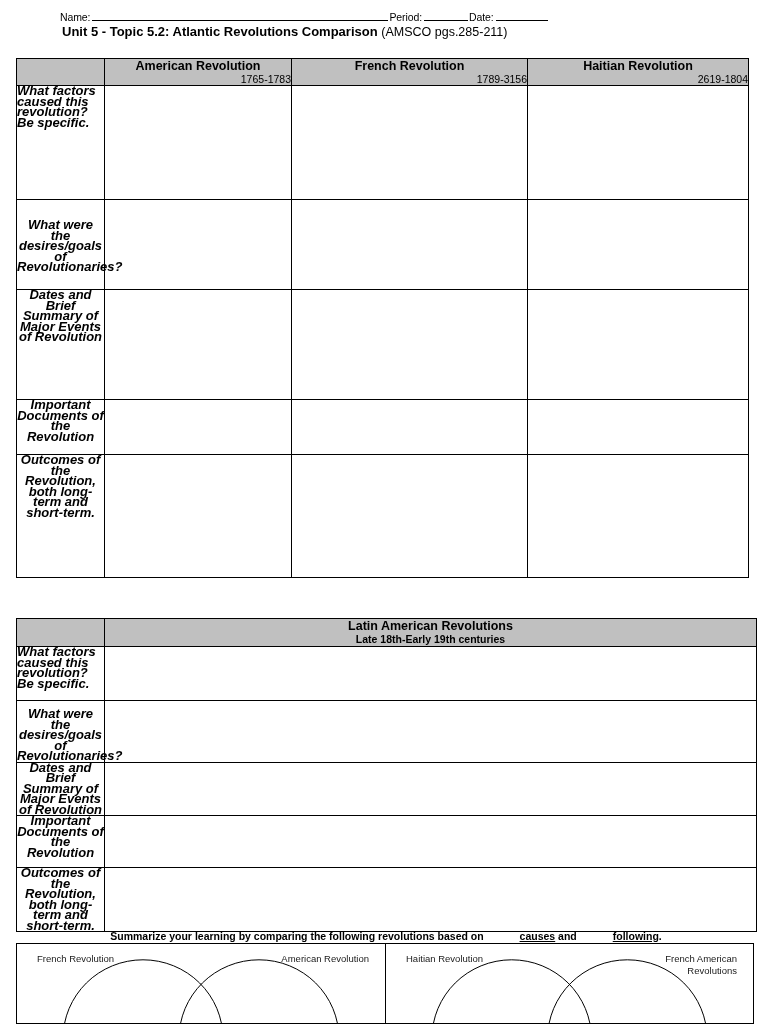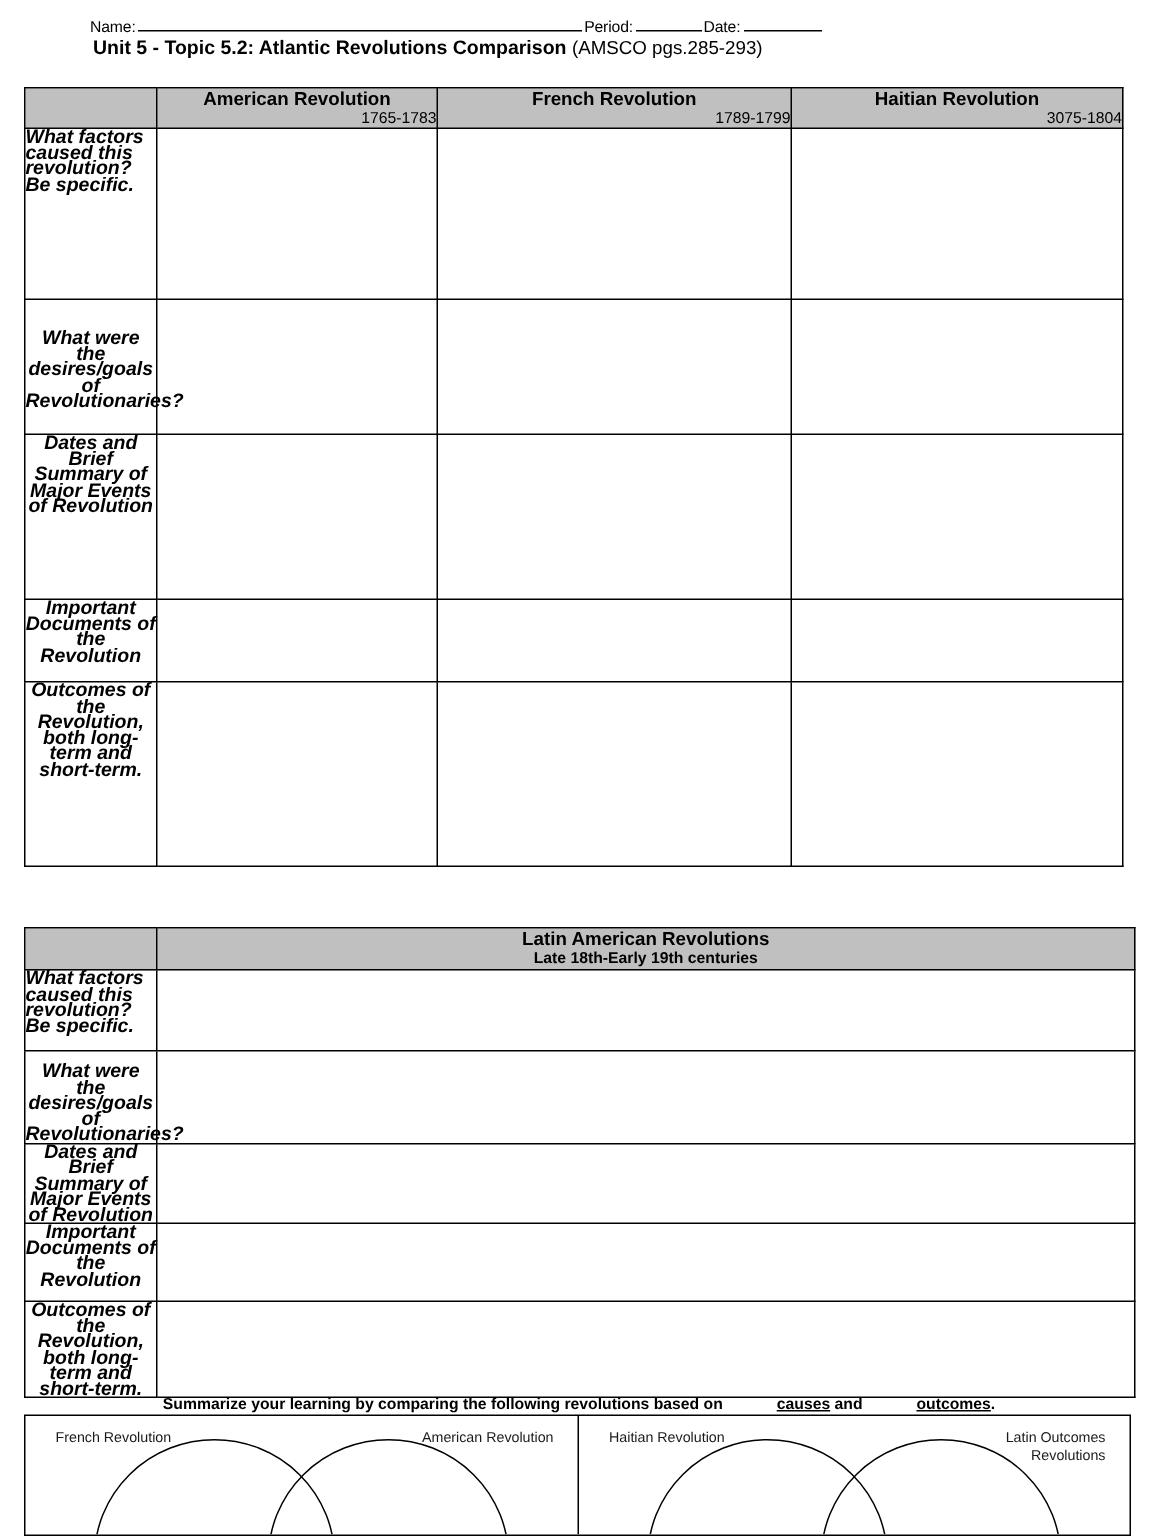--- a/index.html
+++ b/index.html
@@ -162,44 +162,44 @@
 <body>
 
 <div class="page">
 
   <div class="name-line">
     <span>Name:</span><span class="fill fill-name"></span><span>Period:</span><span class="fill fill-per"></span><span>Date:</span><span class="fill fill-date"></span>
   </div>
 
   <div class="doc-title">
     <span class="t-bold">Unit 5 - Topic 5.2: Atlantic Revolutions Comparison</span>
-    <span class="t-reg">(AMSCO pgs.285-293)</span>
+    <span class="t-reg">(AMSCO pgs.285-211)</span>
   </div>
 
   <table class="wtable" id="table-revolutions">
     <colgroup>
       <col style="width:88px">
       <col style="width:187px">
       <col style="width:236px">
       <col style="width:221px">
     </colgroup>
     <thead>
       <tr>
         <th class="hdr-blank"></th>
         <th class="hdr">
           <div class="h-name">American Revolution</div>
           <div class="h-years">1765-1783</div>
         </th>
         <th class="hdr">
           <div class="h-name">French Revolution</div>
-          <div class="h-years">1789-1799</div>
+          <div class="h-years">1789-3156</div>
         </th>
         <th class="hdr">
           <div class="h-name">Haitian Revolution</div>
-          <div class="h-years">3075-1804</div>
+          <div class="h-years">2619-1804</div>
         </th>
       </tr>
     </thead>
     <tbody>
       <tr style="height:114px">
         <td class="rowlabel rl-left">What factors caused this revolution? Be specific.</td>
         <td class="answer-cell"></td>
         <td class="answer-cell"></td>
         <td class="answer-cell"></td>
       </tr>
@@ -261,38 +261,38 @@
         <td class="rowlabel rl-center">Important Documents of the Revolution</td>
         <td class="answer-cell"></td>
       </tr>
       <tr style="height:63px">
         <td class="rowlabel rl-center">Outcomes of the Revolution, both long-term and short-term.</td>
         <td class="answer-cell"></td>
       </tr>
     </tbody>
   </table>
 
-  <div class="summarize"><span>Summarize your learning by comparing the following revolutions based on </span><u>causes</u><span> and </span><u>outcomes</u><span>.</span></div>
+  <div class="summarize"><span>Summarize your learning by comparing the following revolutions based on </span><u>causes</u><span> and </span><u>following</u><span>.</span></div>
 
   <div class="venn-wrap">
 
     <div class="venn-box">
       <svg class="venn-svg" viewBox="0 0 368 80" preserveAspectRatio="none">
         <circle cx="126" cy="96" r="80" fill="none" stroke="#000000" stroke-width="1"></circle>
         <circle cx="242" cy="96" r="80" fill="none" stroke="#000000" stroke-width="1"></circle>
       </svg>
       <div class="venn-label left">French Revolution</div>
       <div class="venn-label right">American Revolution</div>
     </div>
 
     <div class="venn-box divider">
       <svg class="venn-svg" viewBox="0 0 368 80" preserveAspectRatio="none">
         <circle cx="126" cy="96" r="80" fill="none" stroke="#000000" stroke-width="1"></circle>
         <circle cx="242" cy="96" r="80" fill="none" stroke="#000000" stroke-width="1"></circle>
       </svg>
       <div class="venn-label left">Haitian Revolution</div>
-      <div class="venn-label right">Latin Outcomes
+      <div class="venn-label right">French American
 Revolutions</div>
     </div>
 
   </div>
 
 </div>
 
 </body></html>

